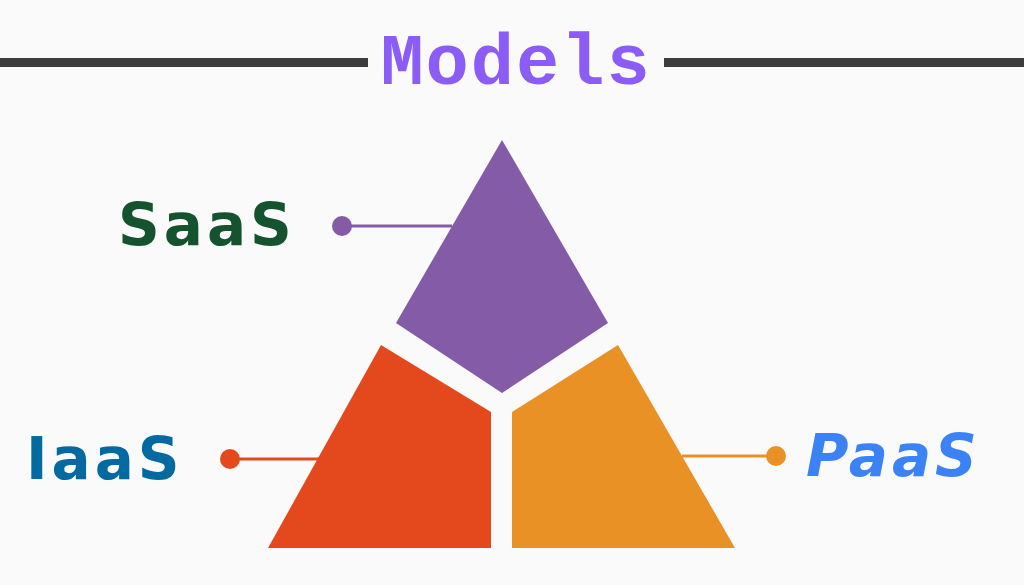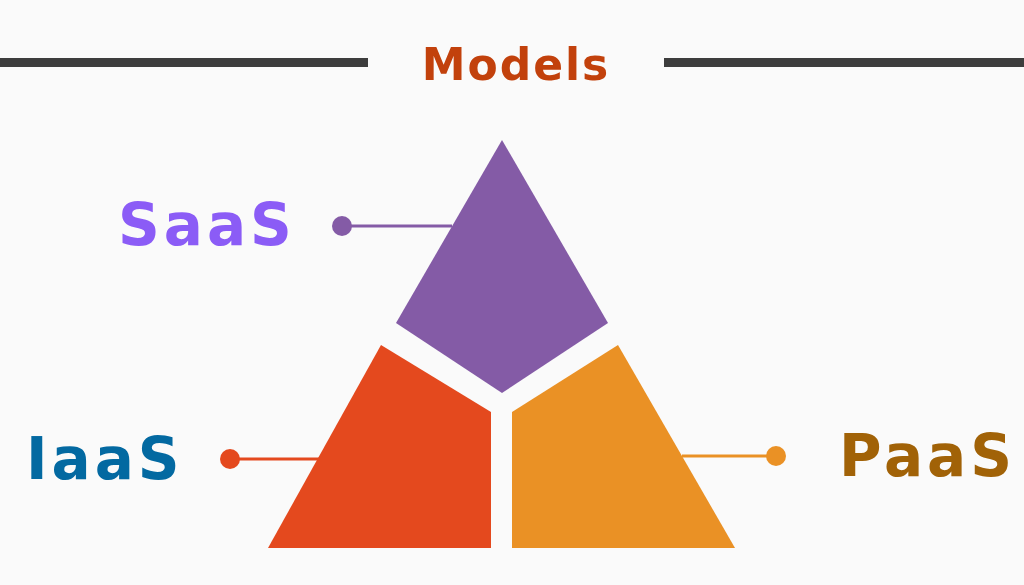--- a/index.html
+++ b/index.html
@@ -8,31 +8,31 @@
       background: #fafafa;
       font-family: "DejaVu Sans", sans-serif;
       position: relative;
     }
     .header { position: absolute; left: 0; top: 0; width: 1024px; height: 130px; }
     .rule { position: absolute; top: 58px; height: 9px; background: #3d3d3d; }
     .rule-left { left: 0; width: 368px; }
     .rule-right { left: 664px; width: 360px; }
     .title {
       position: absolute; left: 368px; width: 296px; top: 20px;
-      text-align: center; font-weight: bold; font-size: 44px;
-      color: #c2410c; letter-spacing: 2px; line-height: 90px;
+      text-align: center; font-weight: bold; font-size: 72px;
+      color: #8b5cf6; letter-spacing: 2px; line-height: 90px; font-family: Liberation Mono, monospace;
     }
     svg.diagram { position: absolute; left: 0; top: 0; }
     .label {
       position: absolute; font-weight: bold; font-size: 58px;
       letter-spacing: 4px; line-height: 70px;
     }
-    .label-saas { left: 118px; top: 190px; color: #8b5cf6; }
+    .label-saas { left: 118px; top: 190px; color: #14532d; }
     .label-iaas { left: 26px; top: 424px; color: #0369a1; }
-    .label-paas { left: 839px; top: 421px; color: #a16207; }
+    .label-paas { left: 806px; top: 421px; color: #3b82f6; font-style: italic; }
   </style>
 </head>
 <body>
 
 <div class="header">
   <div class="rule rule-left"></div>
   <div class="title">Models</div>
   <div class="rule rule-right"></div>
 </div>
 

